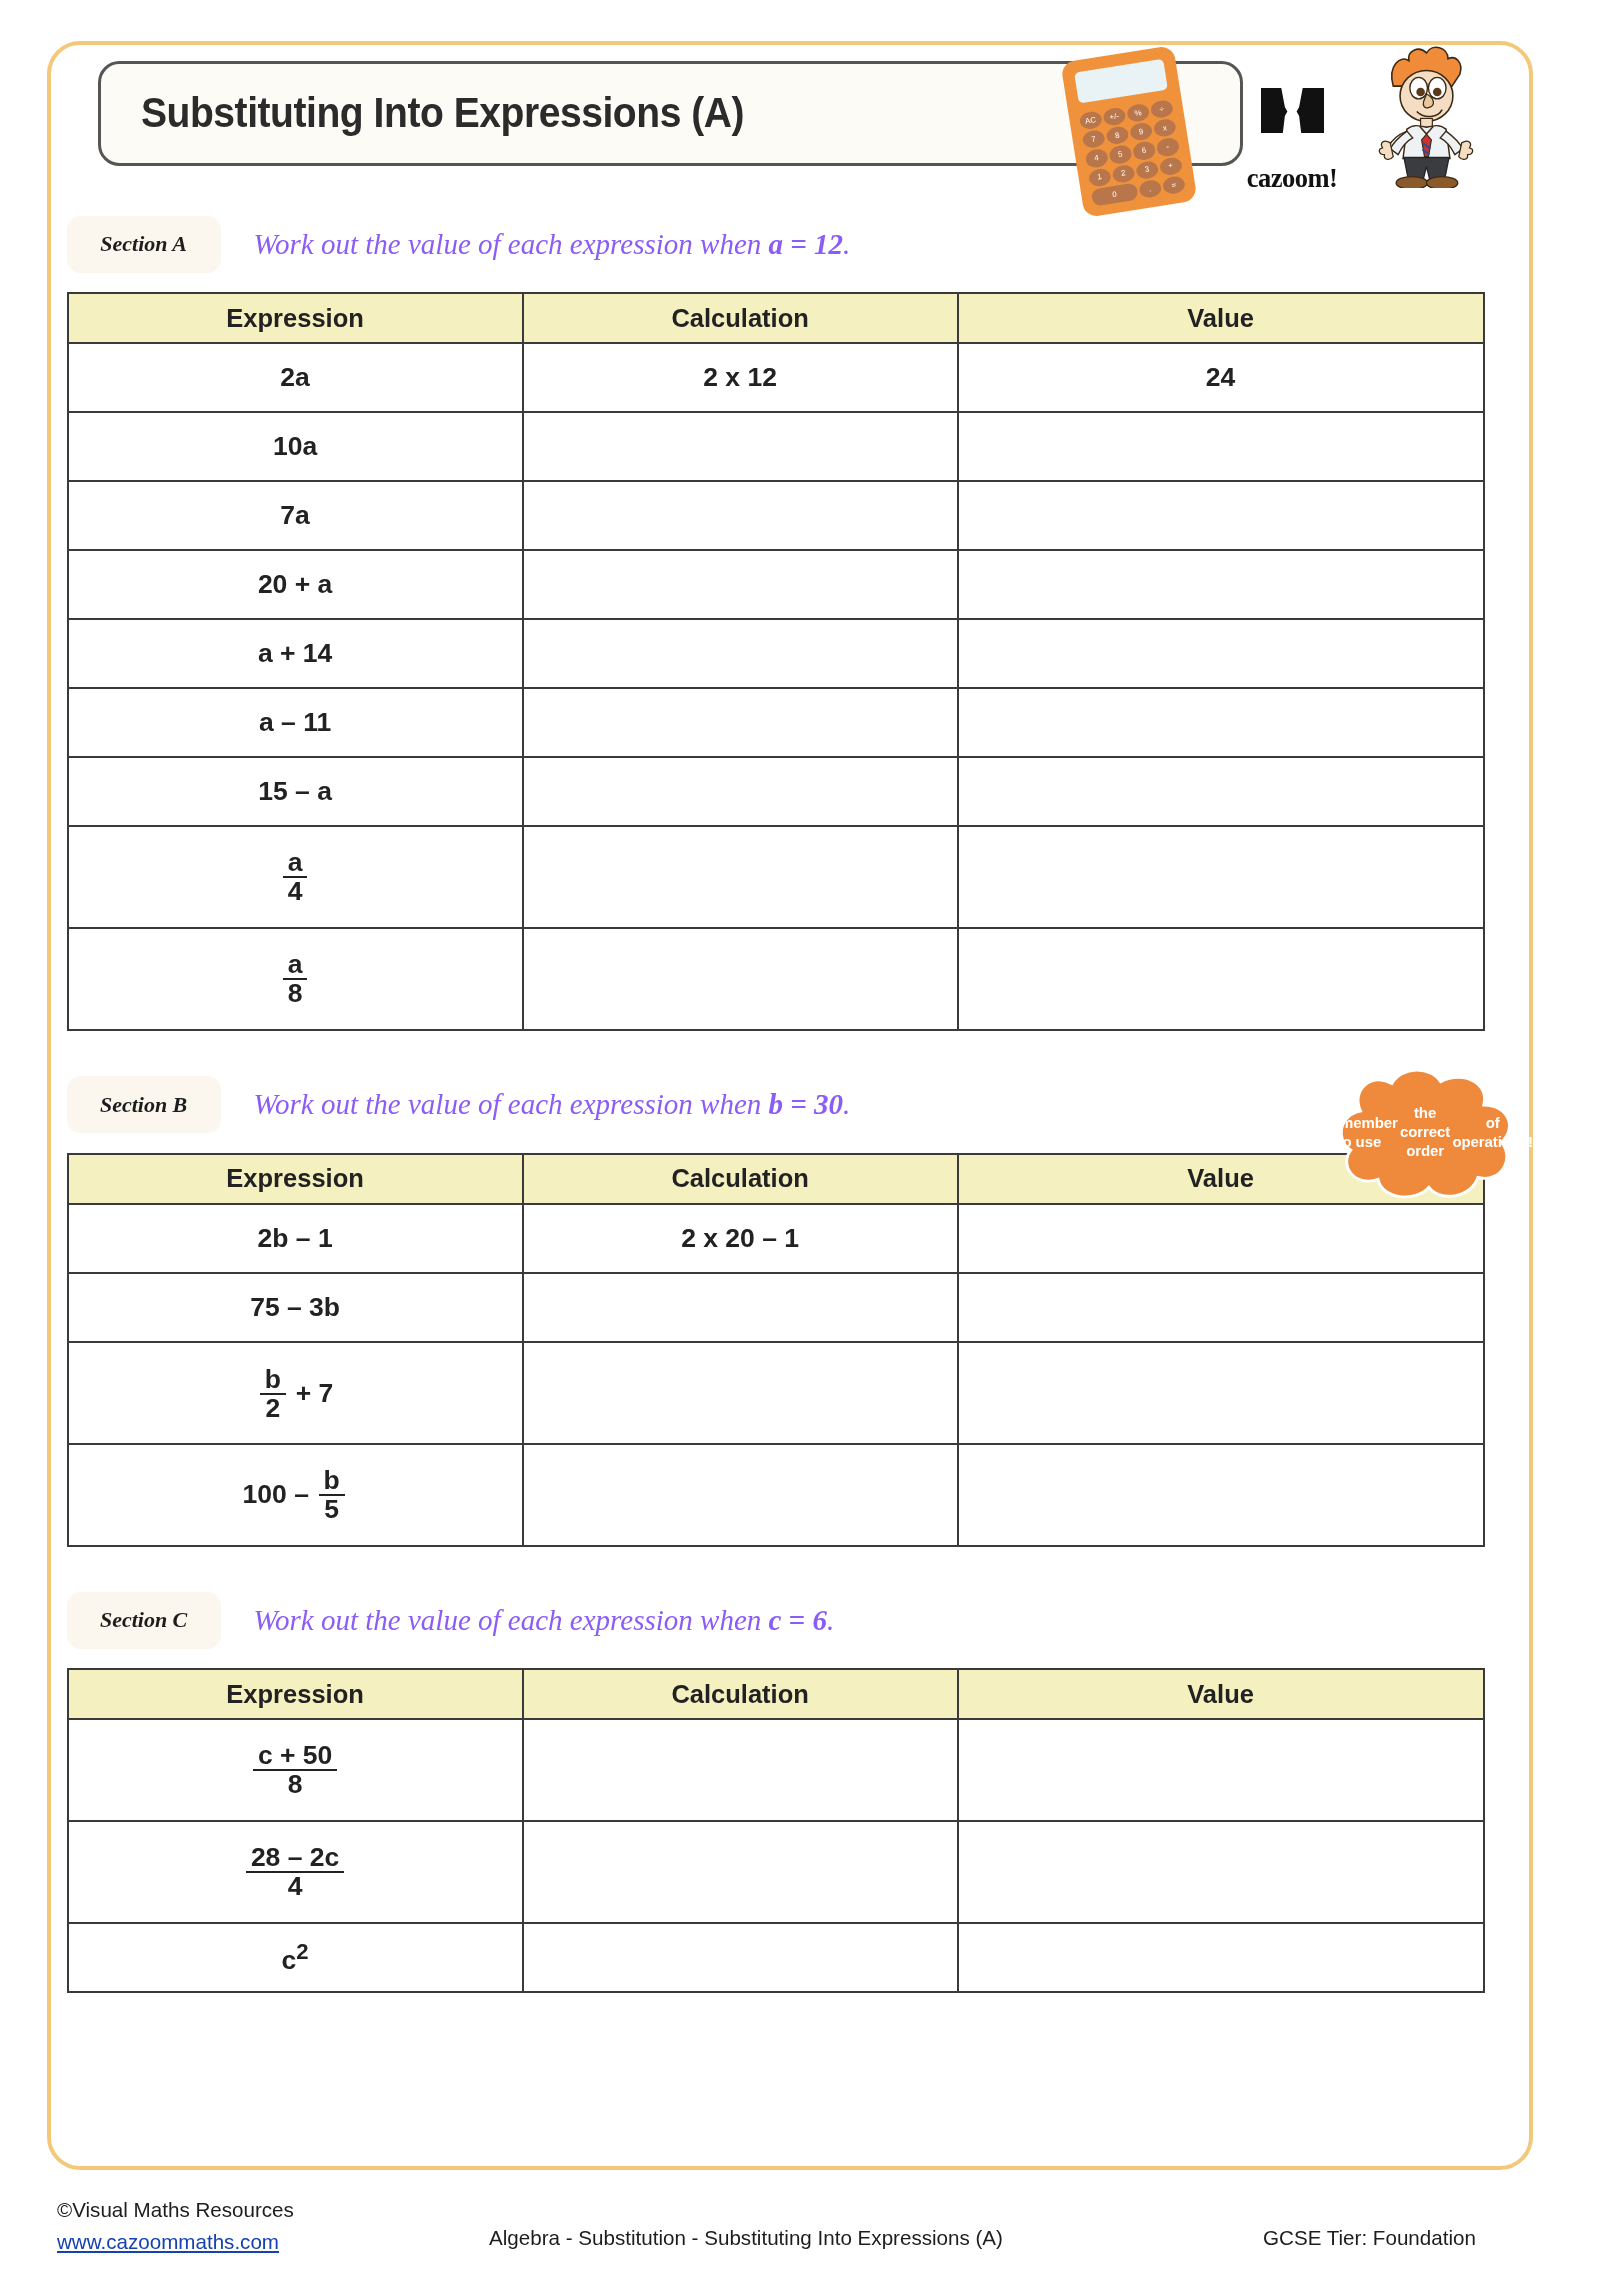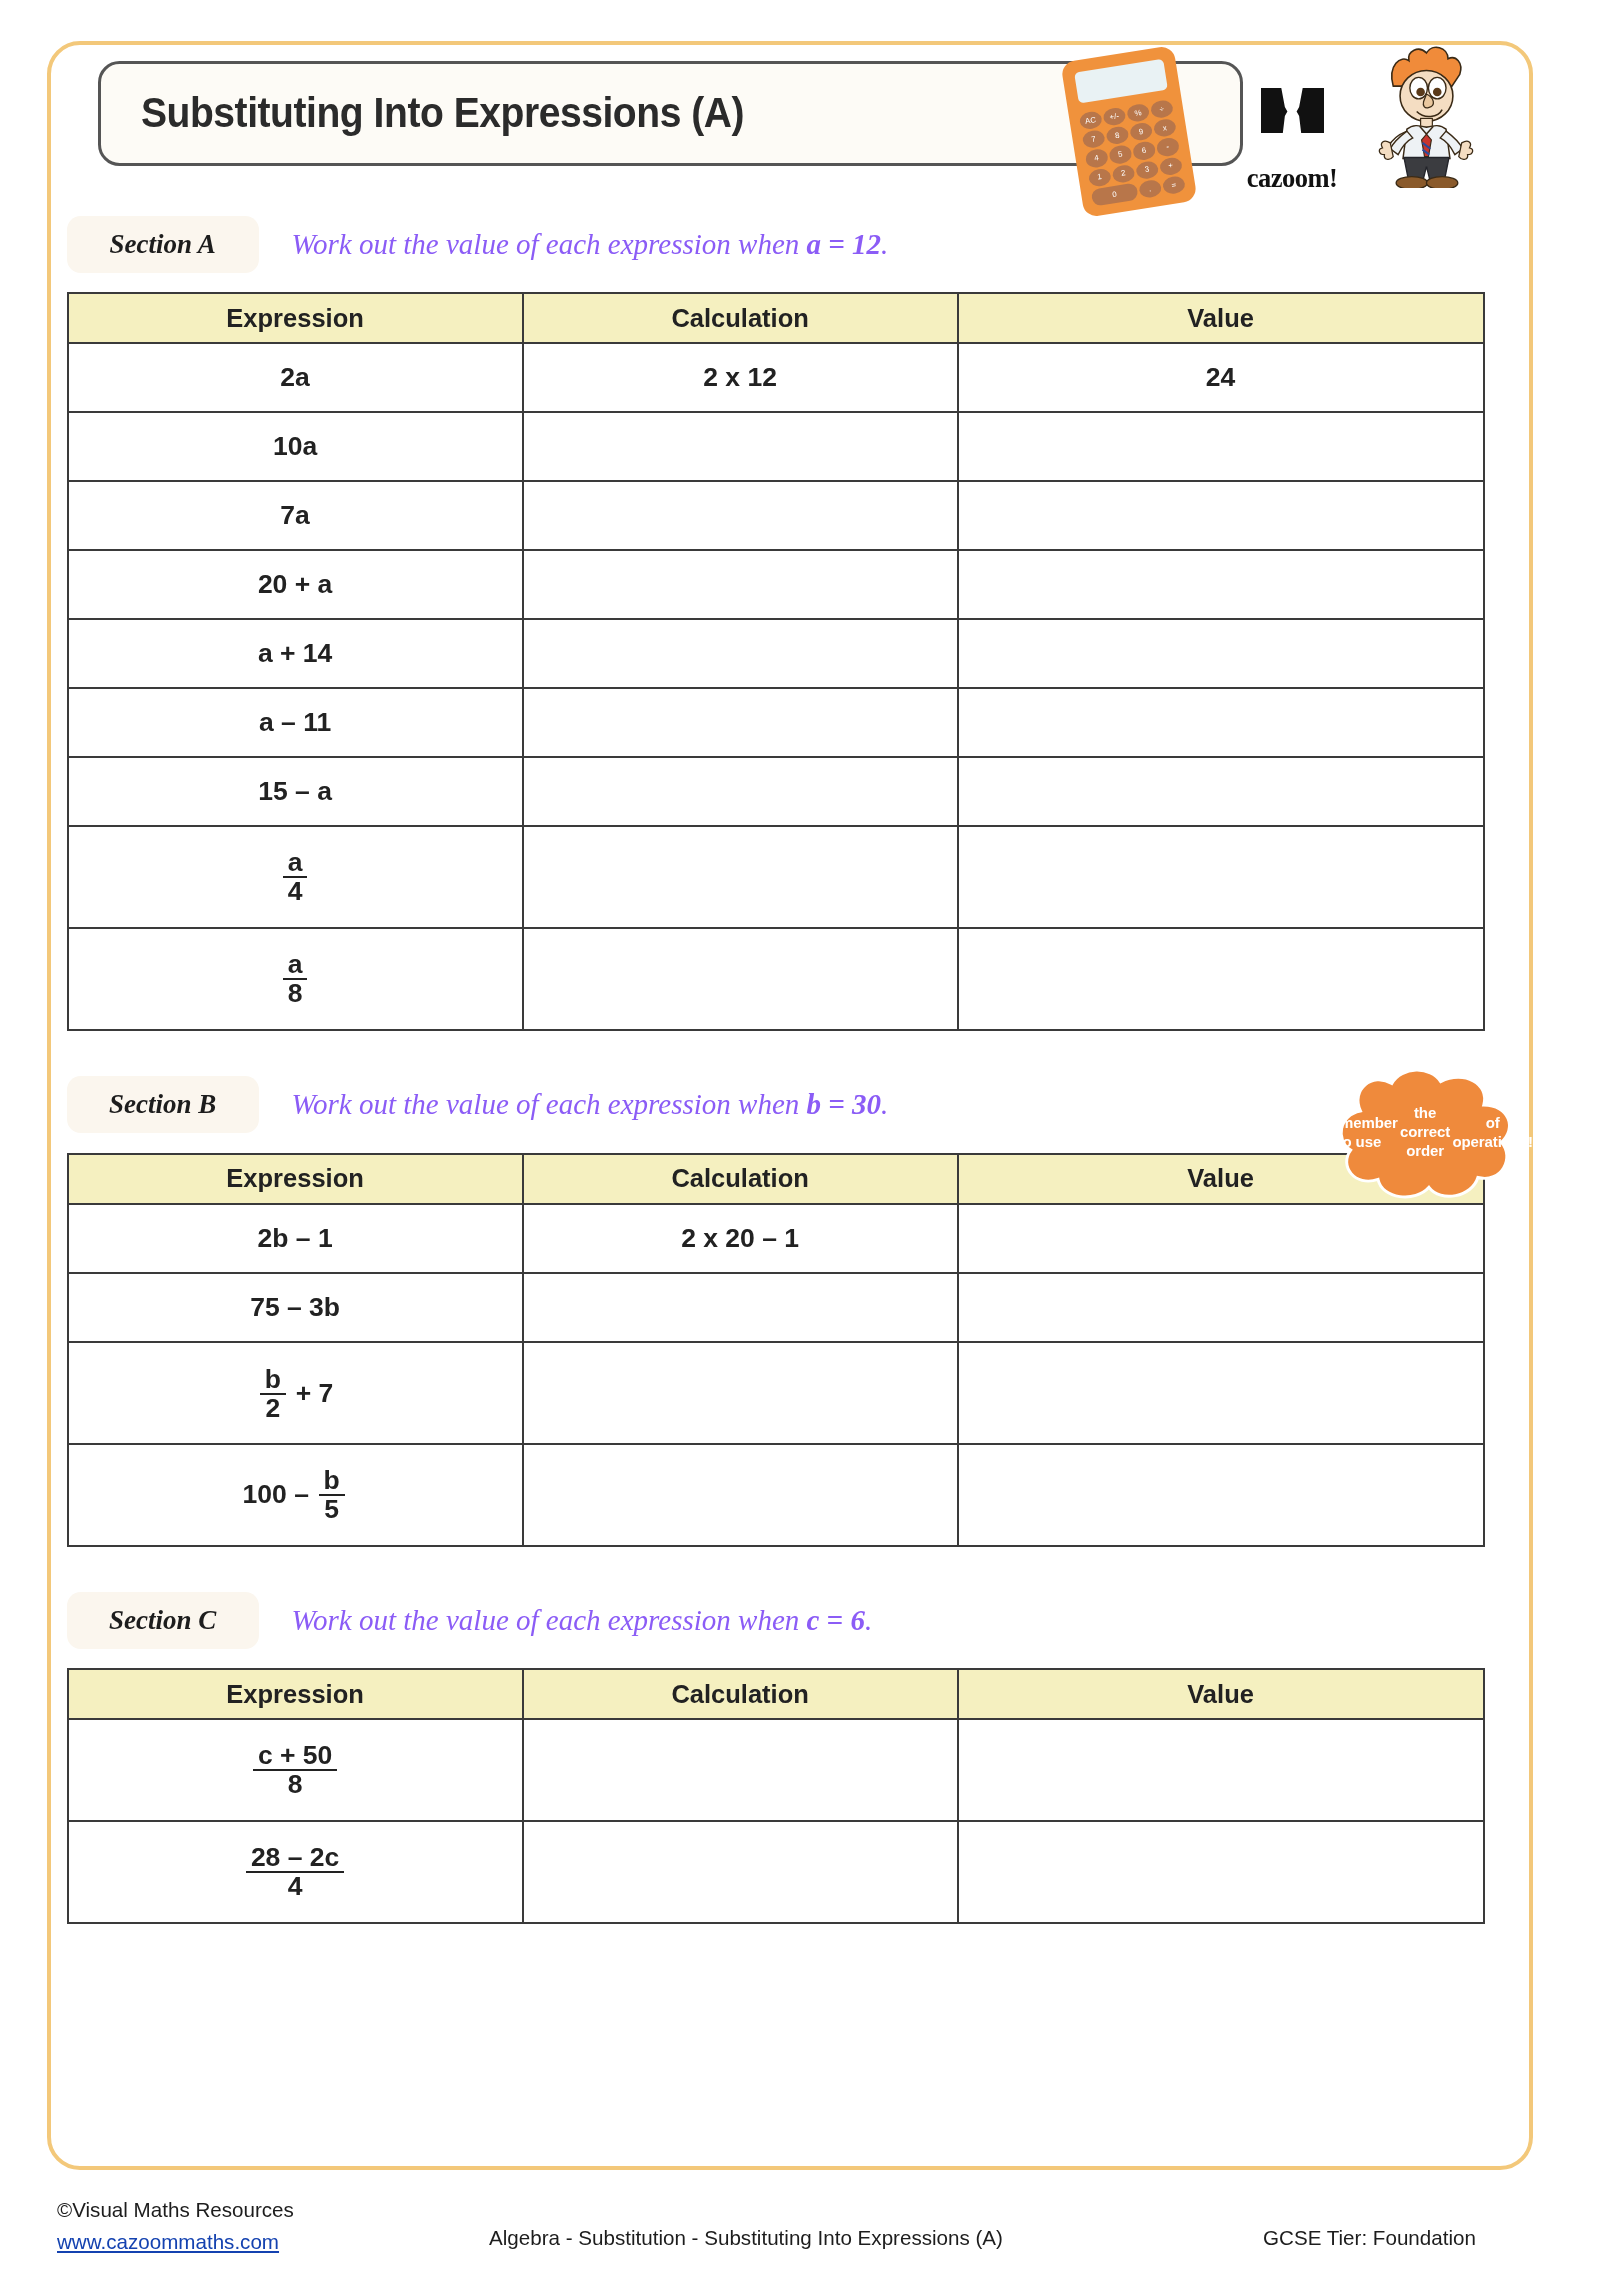--- a/index.html
+++ b/index.html
@@ -161,31 +161,31 @@
 
   
   .section-head {
     position: relative;
     display: flex;
     align-items: center;
     height: 61px;
     margin-left: 19.6px;
   }
   .section-badge {
-    width: 192px;
+    width: 154px;
     height: 57px;
     background: #fbf6ee;
     border-radius: 13.7px;
     display: flex;
     align-items: center;
     justify-content: center;
     font-family: "Liberation Serif", serif;
     font-weight: bold;
     font-style: italic;
-    font-size: 27px;
+    font-size: 22px;
     color: #1d1d1d;
     flex: none;
   }
   .section-instruction {
     margin-left: 33px;
     font-family: "Liberation Serif", serif;
     font-style: italic;
     font-size: 29px;
     color: #8b5cf6;
     white-space: nowrap;
@@ -521,20 +521,25 @@
             <td class="tall"></td>
           </tr>
           <tr>
             <td class="tall"><span class="frac">
                 <span class="num">28 – 2c</span>
                 <span class="den">4</span>
               </span></td>
             <td class="tall"></td>
             <td class="tall"></td>
           </tr>
+          <tr>
+            <td><span>c<sup>2</sup></span></td>
+            <td></td>
+            <td></td>
+          </tr>
         </tbody>
       </table>
     </div>
 
   <div class="bubble">
     <svg width="212" height="137" viewBox="0 0 216 140">
       <path id="cloudPath" d="M40 48 C30 26 52 8 72 20 C82 2 112 2 122 18 C146 6 172 20 166 42
                C192 42 200 66 184 80 C198 96 184 122 160 116 C154 136 122 142 110 126
                C96 142 62 138 58 118 C34 126 18 104 30 88 C14 78 18 52 40 48 Z" fill="#ef8a3c" stroke="#ffffff" stroke-width="3"></path>
     </svg>

